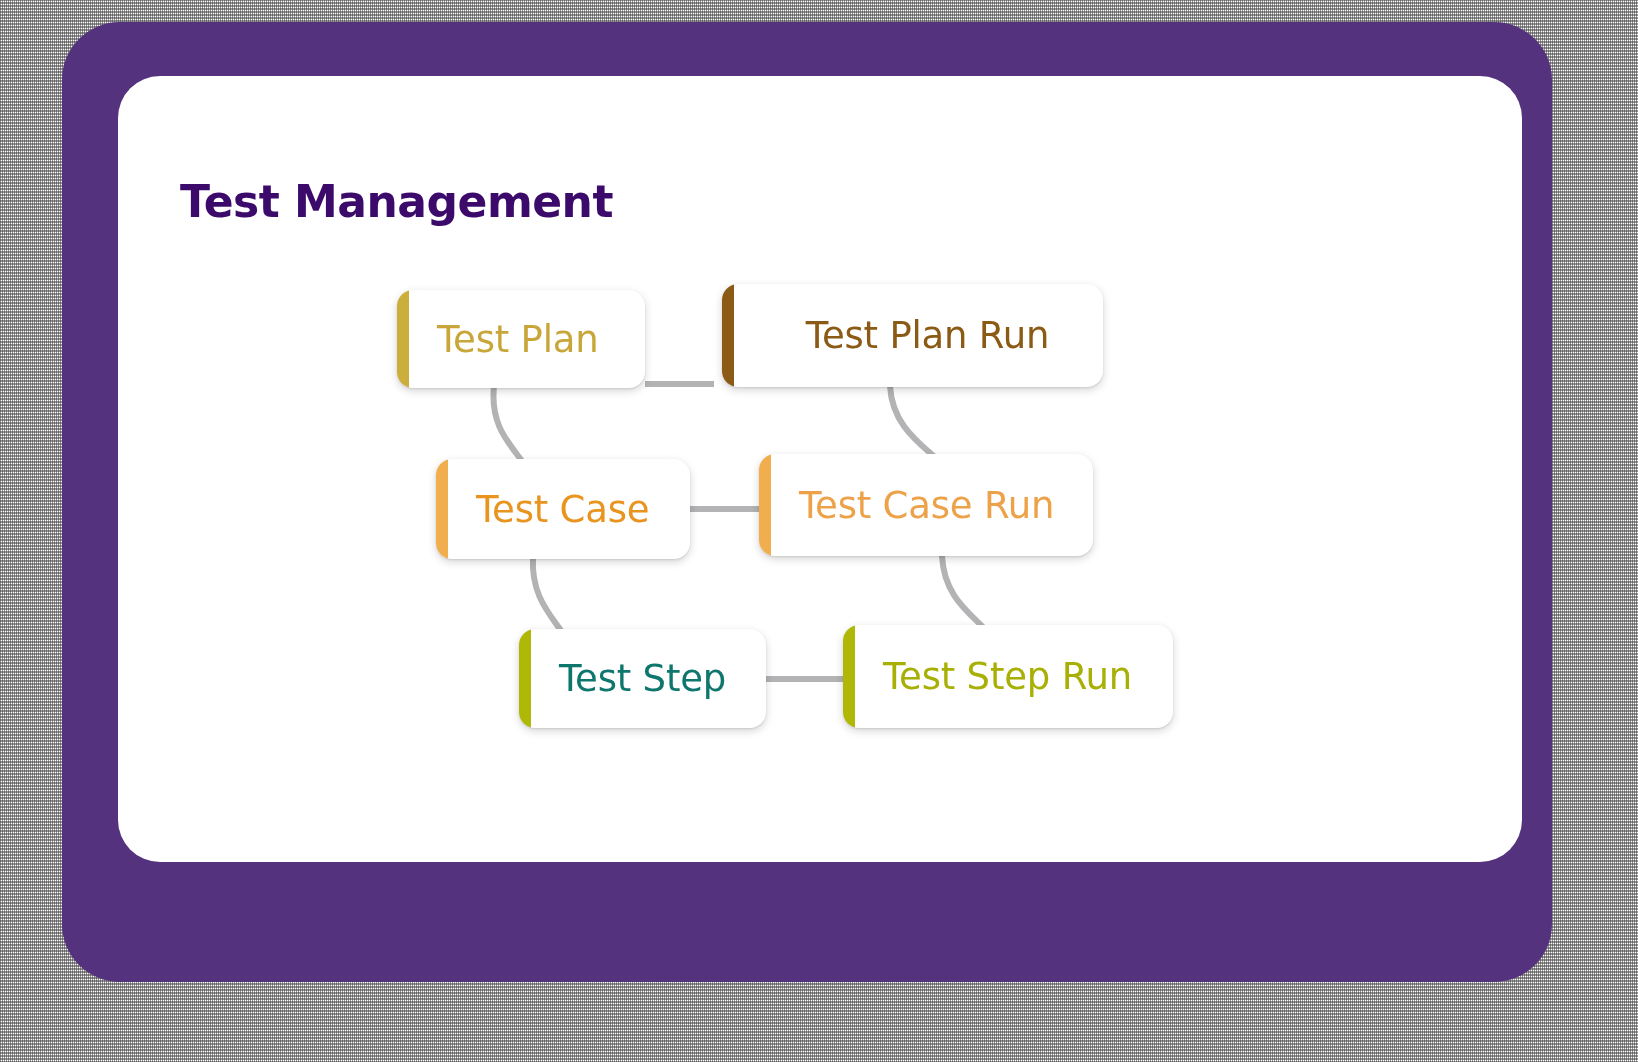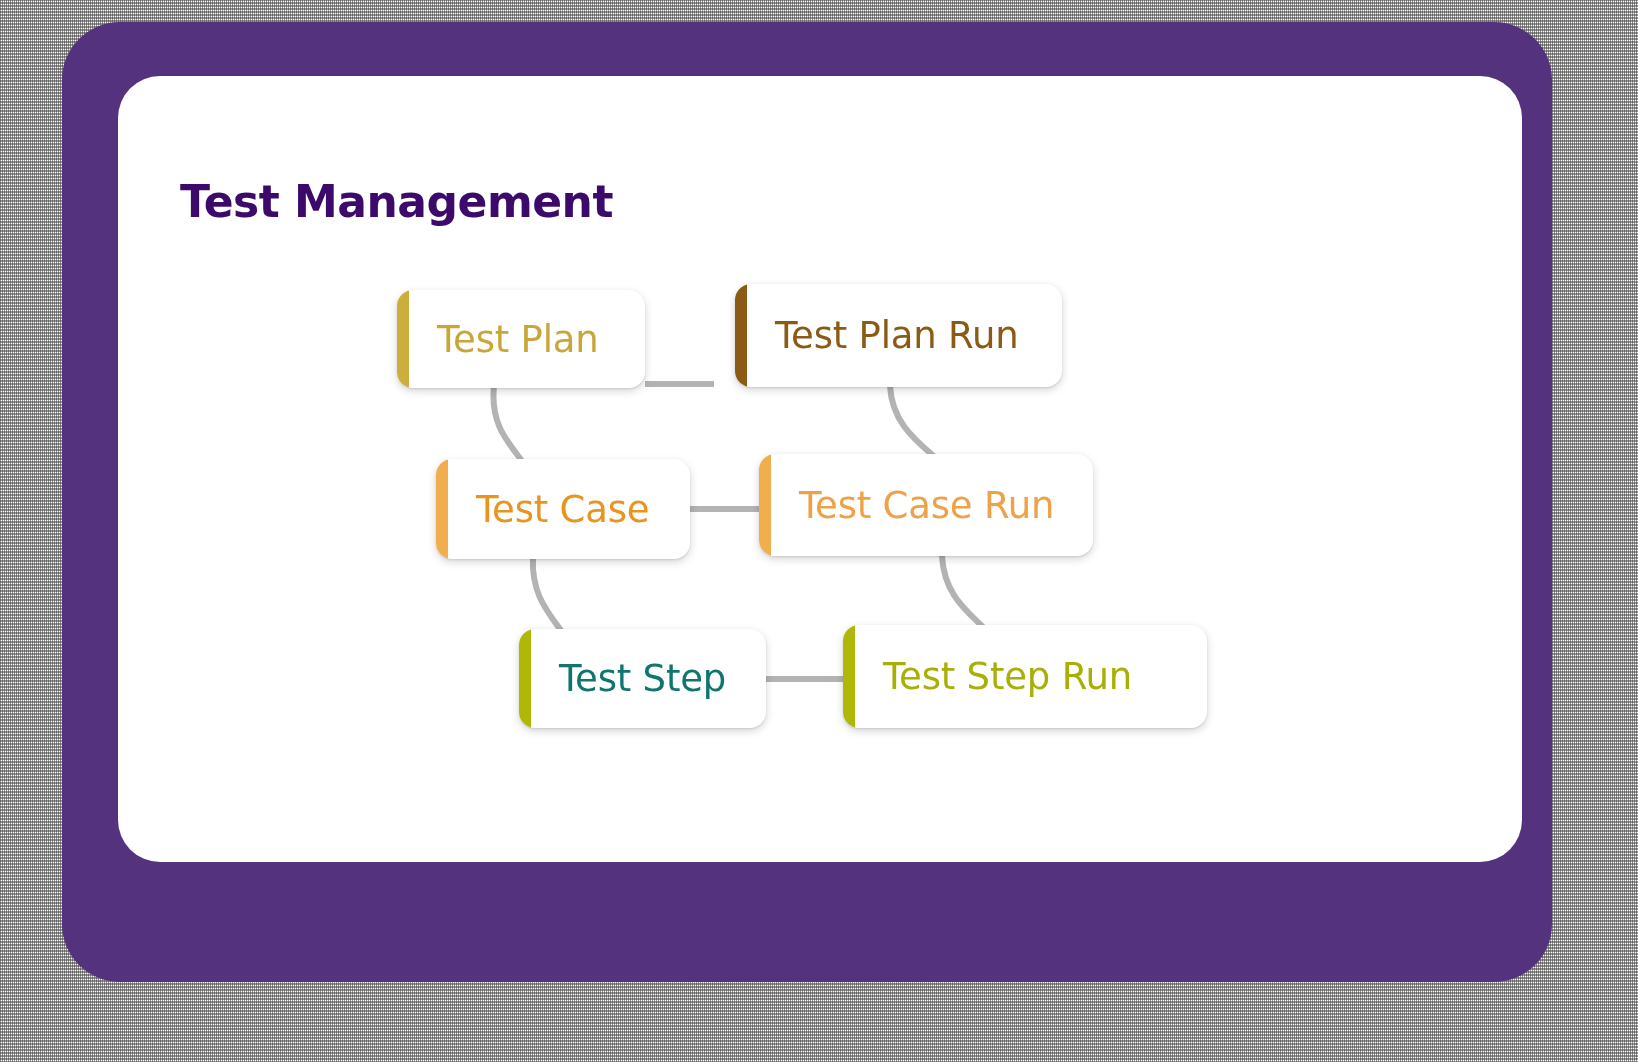--- a/index.html
+++ b/index.html
@@ -116,25 +116,25 @@
     font-family: "DejaVu Sans", sans-serif;
     font-size: 37px;
     font-weight: 400;
     letter-spacing: -0.2px;
     white-space: nowrap;
     padding: 0 10px 0 28px;
   }
 
   
   #node-test-plan      { left: 279px; top: 214px; width: 248px;  height: 98px; }
-  #node-test-plan-run  { left: 617px; top: 208px; width: 327px;  height: 103px; }
+  #node-test-plan-run  { left: 604px; top: 208px; width: 381px;  height: 103px; text-align: center; }
   #node-test-case      { left: 318px; top: 383px; width: 254px;  height: 100px; }
   #node-test-case-run  { left: 641px; top: 378px; width: 334px;  height: 102px; }
   #node-test-step      { left: 401px; top: 553px; width: 247px;  height: 99px; }
-  #node-test-step-run  { left: 725px; top: 549px; width: 364px;  height: 103px; }
+  #node-test-step-run  { left: 725px; top: 549px; width: 330px;  height: 103px; }
 </style>
 </head>
 <body>
 
 <div id="stage">
 
   <div class="noise-layer"></div>
 
   <div class="purple-frame" style="background: rgb(85, 50, 126);"></div>
 

